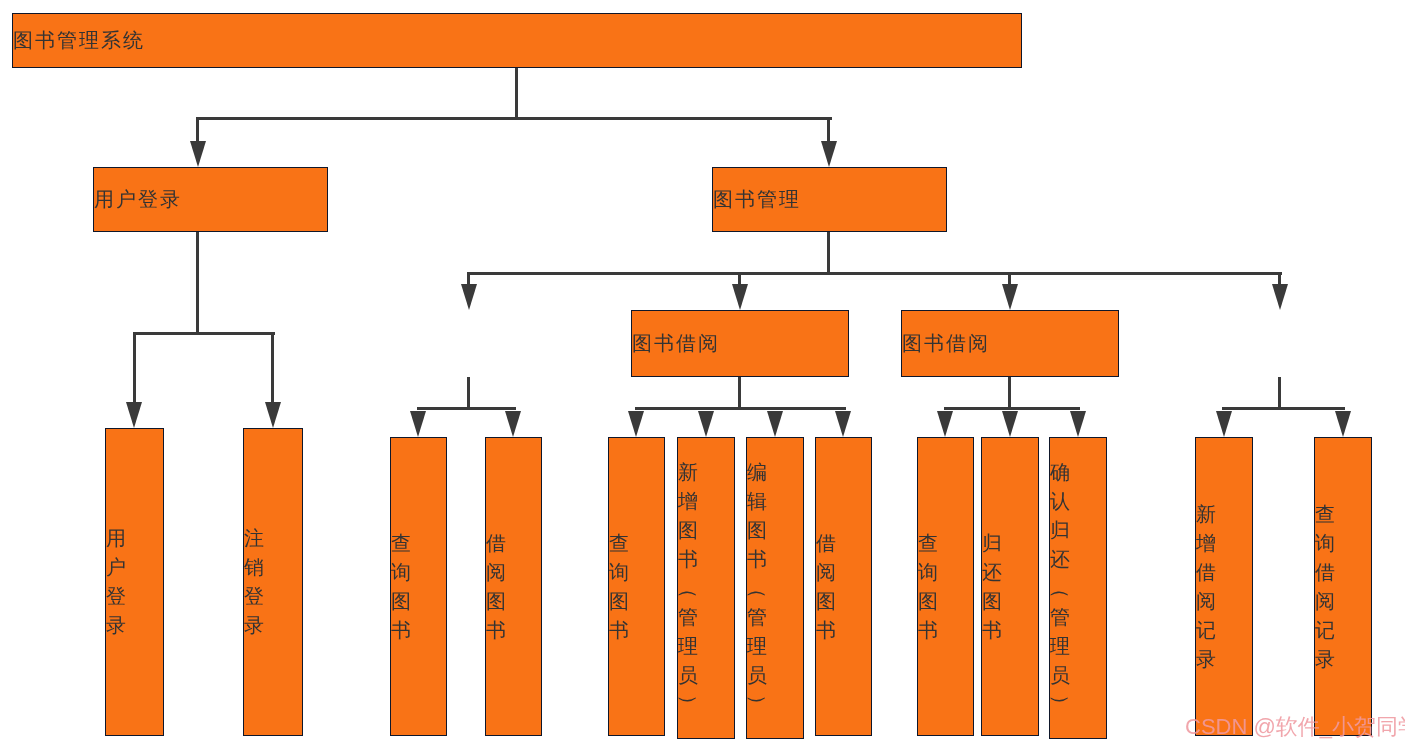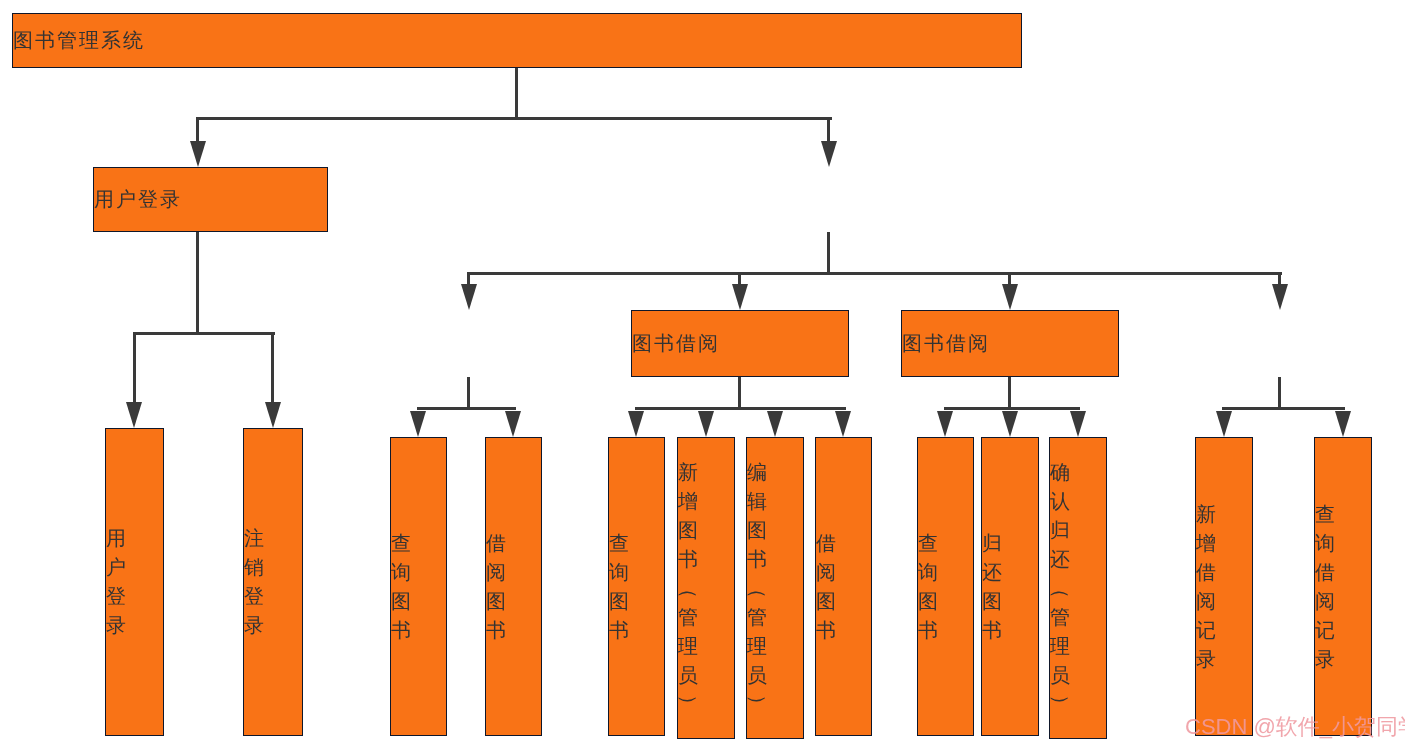--- a/index.html
+++ b/index.html
@@ -79,20 +79,23 @@
 
   <div class="line" style="left:515px; top:68px; width:3px; height:52px;"></div>
   <div class="line" style="left:196px; top:117px; width:636px; height:3px;"></div>
   <div class="line" style="left:196px; top:117px; width:3px; height:26px;"></div>
   <div class="line" style="left:827px; top:117px; width:3px; height:26px;"></div>
   <div class="arrow" style="left:190px; top:141px;"></div>
   <div class="arrow" style="left:821px; top:141px;"></div>
 
   <div class="box" style="left:81px; top:167px; width:235px; height:65px;margin-left:12px;">
     <span class="hlabel">用户登录</span>
+  </div>
+  <div class="box" style="left:712px; top:167px; width:235px; height:65px;">
+    <span class="hlabel">图书管理</span>
   </div>
 
   <div class="line" style="left:196px; top:232px; width:3px; height:102px;"></div>
   <div class="line" style="left:133px; top:332px; width:142px; height:3px;"></div>
   <div class="line" style="left:133px; top:332px; width:3px; height:72px;"></div>
   <div class="line" style="left:271px; top:332px; width:3px; height:72px;"></div>
   <div class="arrow" style="left:126px; top:402px;"></div>
   <div class="arrow" style="left:265px; top:402px;"></div>
 
   <div class="line" style="left:827px; top:232px; width:3px; height:42px;"></div>

